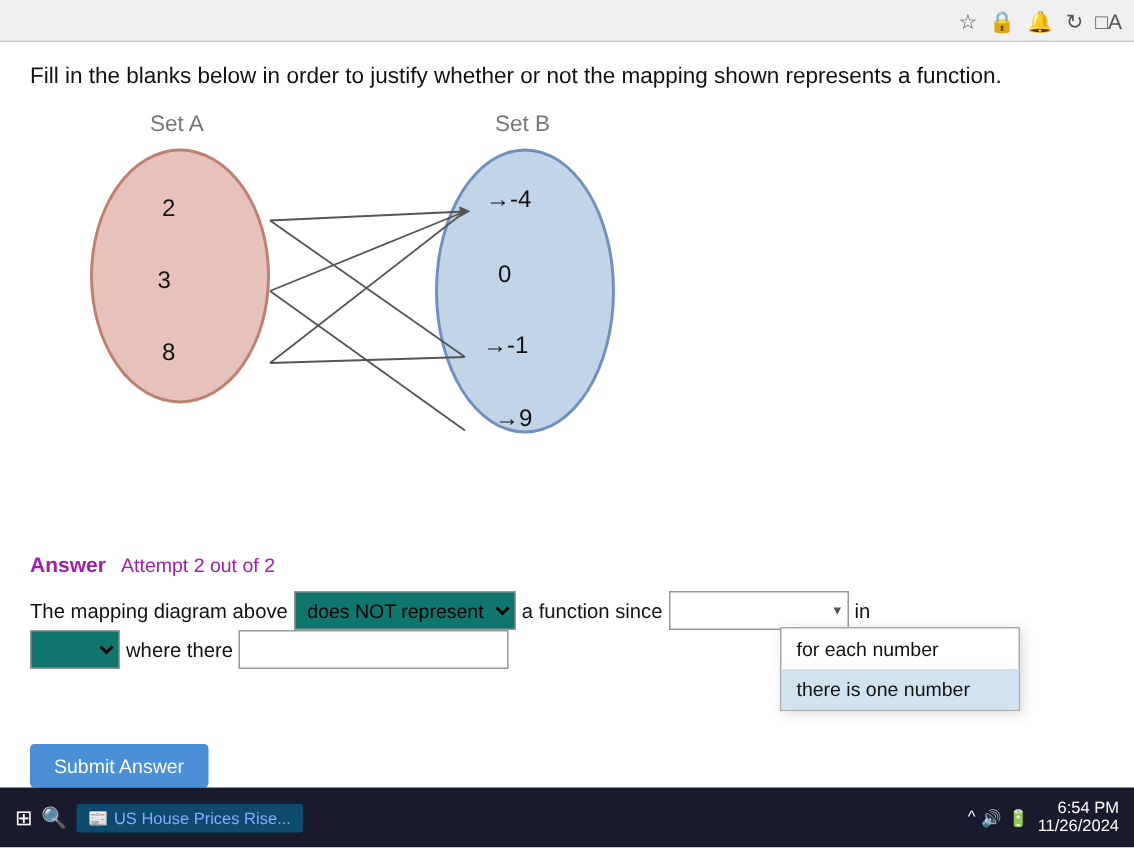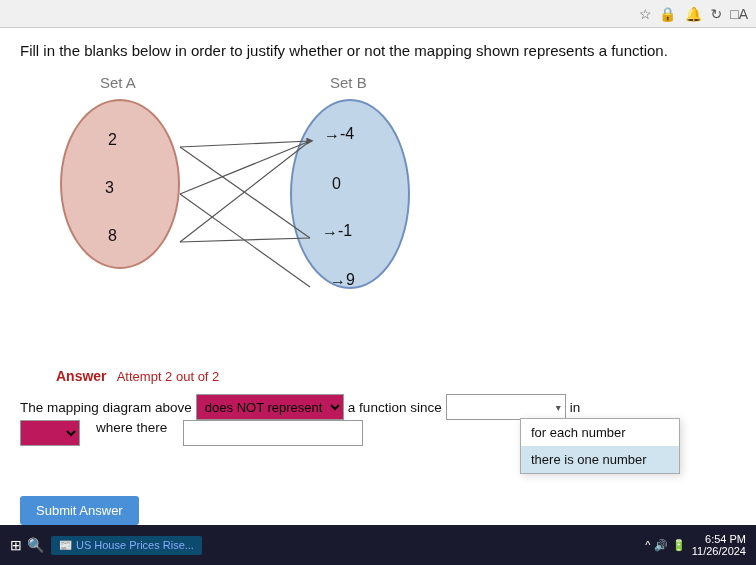--- a/index.html
+++ b/index.html
@@ -130,53 +130,52 @@
     
     .answer-section {
       position: absolute;
       top: 340px;
       left: 20px;
       right: 20px;
     }
 
     .answer-header {
       font-size: 13px;
-      color: #b91c1c;
+      color: #a21caf;
       margin-bottom: 10px;
-      margin-left: 36px;
     }
 
     .answer-header strong {
       font-weight: bold;
       font-size: 14px;
     }
 
     .answer-row1 {
       display: flex;
       align-items: center;
       gap: 4px;
       margin-bottom: 0;
       flex-wrap: wrap;
     }
 
     .answer-row2 {
       display: flex;
-      align-items: flex-start;
-      gap: 16px;
+      align-items: center;
+      gap: 4px;
     }
 
     .static-text {
       font-size: 13.5px;
       color: #111;
     }
 
     select.inline-select {
       font-size: 13px;
       border: 1px solid #999;
-      background: #be185d;
+      background: #0f766e;
       padding: 2px 4px;
       cursor: pointer;
       height: 26px;
     }
 
     input.inline-input {
       border: 1px solid #999;
       background: #fff;
       padding: 2px 4px;
       height: 26px;

